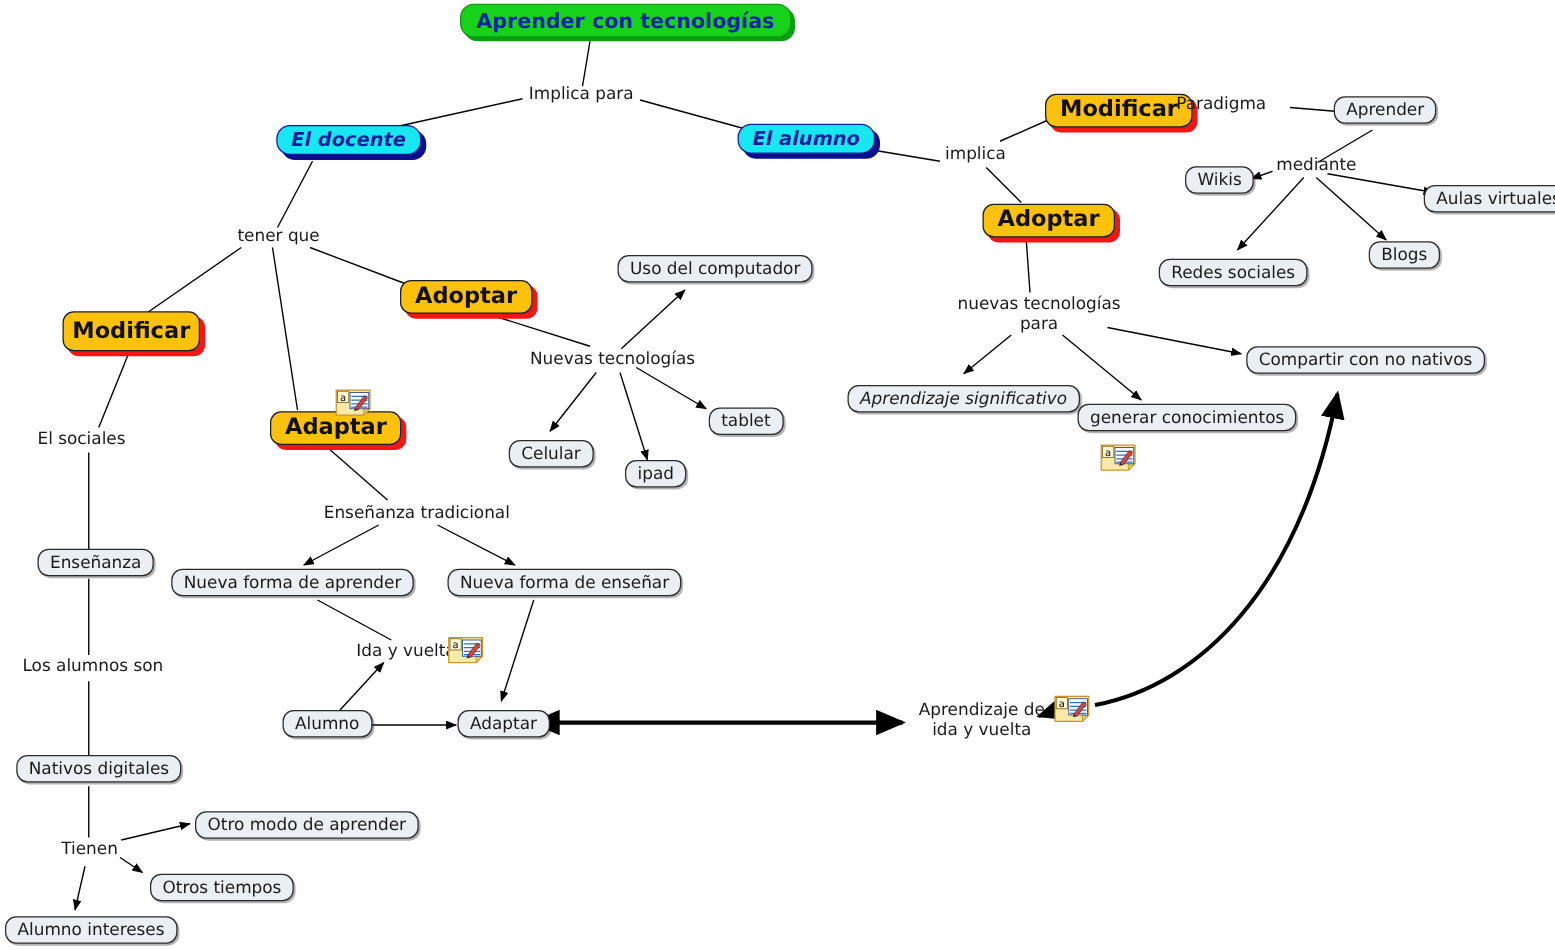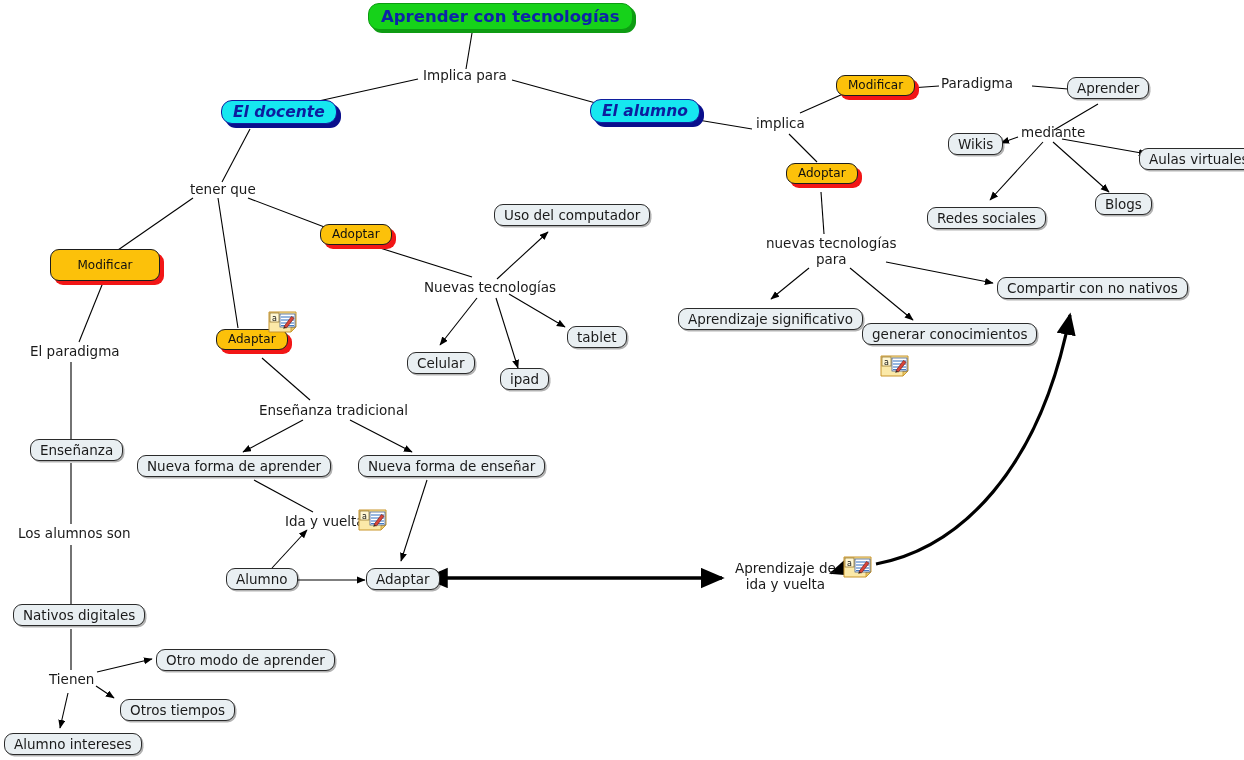--- a/index.html
+++ b/index.html
@@ -15,21 +15,21 @@
   
   .n-green{background:#16d21a;border:1.6px solid #0b9c10;border-radius:11px;color:#0d24a8;
            font-weight:bold;font-size:16.5px;padding:4px 12px;
            box-shadow:3px 3px 0 #0e9c13;}
   
   .n-cyan{background:#16e7f0;border:1.6px solid #101e9e;border-radius:11px;color:#0d1d9e;
           font-weight:bold;font-style:italic;font-size:15.5px;padding:3px 11px;
           box-shadow:4px 4px 0 #0a0f8c;}
   
   .n-orange{background:#fcc10a;border:1.6px solid #1d1d1d;border-radius:9px;color:#111;
-            font-size:12px;padding:3px 11px;box-shadow:4px 4px 0 #f21616;}
+            font-size:18px;padding:3px 11px;box-shadow:4px 4px 0 #f21616;font-weight:bold;}
 
   
   .lbl{position:absolute;color:#1a1a1a;font-size:13.5px;white-space:pre;line-height:1.15;
        text-align:center;background:transparent;}
 
   
   .note{position:absolute;width:30px;height:22px;}
   .note svg{display:block;}
 </style>
 </head>
@@ -161,21 +161,21 @@
   <div class="node n-plain" style="left:567px;top:326px;">tablet</div>
   <div class="node n-plain" style="left:407px;top:352px;">Celular</div>
   <div class="node n-plain" style="left:500px;top:368px;">ipad</div>
 
   <div class="node n-plain" style="left:1067px;top:77px;">Aprender</div>
   <div class="node n-plain" style="left:948px;top:133px;">Wikis</div>
   <div class="node n-plain" style="left:1139px;top:148px;">Aulas virtuales</div>
   <div class="node n-plain" style="left:1095px;top:193px;">Blogs</div>
   <div class="node n-plain" style="left:927px;top:207px;">Redes sociales</div>
 
-  <div class="node n-plain" style="left:678px;top:308px;">Aprendizaje significativo</div>
+  <div class="node n-plain" style="left:678px;top:308px;font-style:italic;">Aprendizaje significativo</div>
   <div class="node n-plain" style="left:862px;top:323px;">generar conocimientos</div>
   <div class="node n-plain" style="left:997px;top:277px;">Compartir con no nativos</div>
 
   <div class="node n-plain" style="left:30px;top:439px;">Enseñanza</div>
   <div class="node n-plain" style="left:13px;top:604px;">Nativos digitales</div>
   <div class="node n-plain" style="left:156px;top:649px;">Otro modo de aprender</div>
   <div class="node n-plain" style="left:120px;top:699px;">Otros tiempos</div>
   <div class="node n-plain" style="left:4px;top:733px;">Alumno intereses</div>
 
   <div class="node n-plain" style="left:137px;top:455px;">Nueva forma de aprender</div>
@@ -184,21 +184,21 @@
   <div class="node n-plain" style="left:366px;top:568px;">Adaptar</div>
 
   <div class="lbl" style="left:423px;top:68px;">Implica para</div>
   <div class="lbl" style="left:190px;top:182px;">tener que</div>
   <div class="lbl" style="left:756px;top:116px;">implica</div>
   <div class="lbl" style="left:941px;top:76px;">Paradigma</div>
   <div class="lbl" style="left:1021px;top:125px;">mediante</div>
   <div class="lbl" style="left:766px;top:236px;">nuevas tecnologías
 para</div>
   <div class="lbl" style="left:424px;top:280px;">Nuevas tecnologías</div>
-  <div class="lbl" style="left:30px;top:344px;">El paradigma</div>
+  <div class="lbl" style="left:30px;top:344px;">El sociales</div>
   <div class="lbl" style="left:18px;top:526px;">Los alumnos son</div>
   <div class="lbl" style="left:49px;top:672px;">Tienen</div>
   <div class="lbl" style="left:259px;top:403px;">Enseñanza tradicional</div>
   <div class="lbl" style="left:285px;top:514px;">Ida y vuelta</div>
   <div class="lbl" style="left:735px;top:561px;">Aprendizaje de
 ida y vuelta</div>
 
   <div class="note" style="left:268px;top:311px;">
     <svg width="30" height="22" viewBox="0 0 30 22">
       <path d="M1,1 h27 v15 l-5,5 h-22 z" fill="#fbe9a8" stroke="#c9952a" stroke-width="1"></path>

